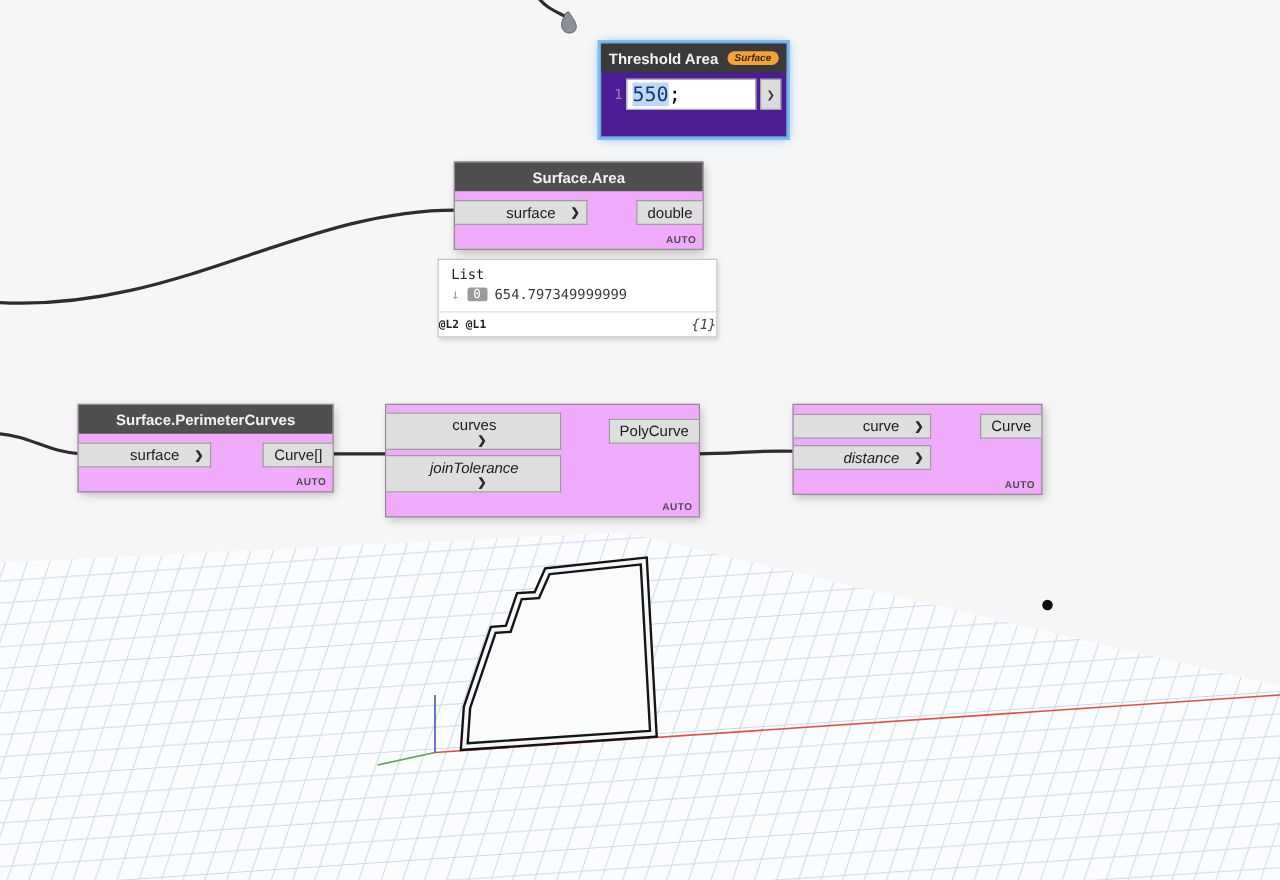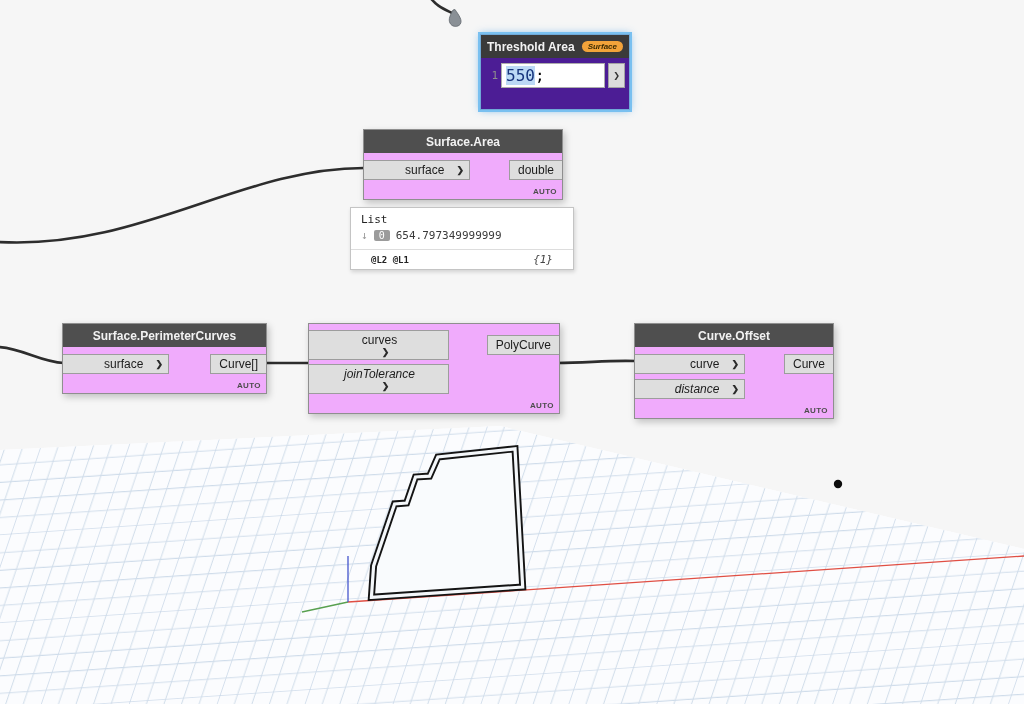--- a/index.html
+++ b/index.html
@@ -92,21 +92,21 @@
   }
   .pb-type{font-size:11px;color:#222;padding:5px 8px 0 10px;}
   .pb-valrow{display:flex;align-items:center;gap:6px;padding:3px 8px 7px 10px;}
   .pb-arrow{color:#9a9a9a;font-size:11px;}
   .pb-index{
     background:#9b9b9b;color:#fff;font-size:10px;padding:0 5px;border-radius:2px;
   }
   .pb-value{font-size:11px;color:#3a3a3a;}
   .pb-footer{
     border-top:1px solid #ddd;display:flex;justify-content:space-between;
-    align-items:center;padding:3px 20px;
+    align-items:center;padding:3px 0;
   }
   .pb-levels{font-size:9px;font-weight:bold;color:#222;}
   .pb-count{font-size:11px;font-style:italic;color:#444;}
 </style>
 </head>
 <body>
 
 <div id="canvas">
 
   <svg class="bg" width="1024" height="704" viewBox="0 0 1024 704">
@@ -228,23 +228,20 @@
           <span class="chev">❯</span>
         </div>
       </div>
     </div>
     <div class="node-footer">
       <span>AUTO</span>
     </div>
   </div>
 
   <div class="node" id="node-offset">
-    <div class="node-header">
-      <span>Curve.Offset</span>
-    </div>
     <div class="node-body">
       <div class="row">
         <div class="in-cell w110">
           <span>curve</span>
           <span class="chev">❯</span>
         </div>
         <div class="out-cell">
           <span>Curve</span>
         </div>
       </div>

